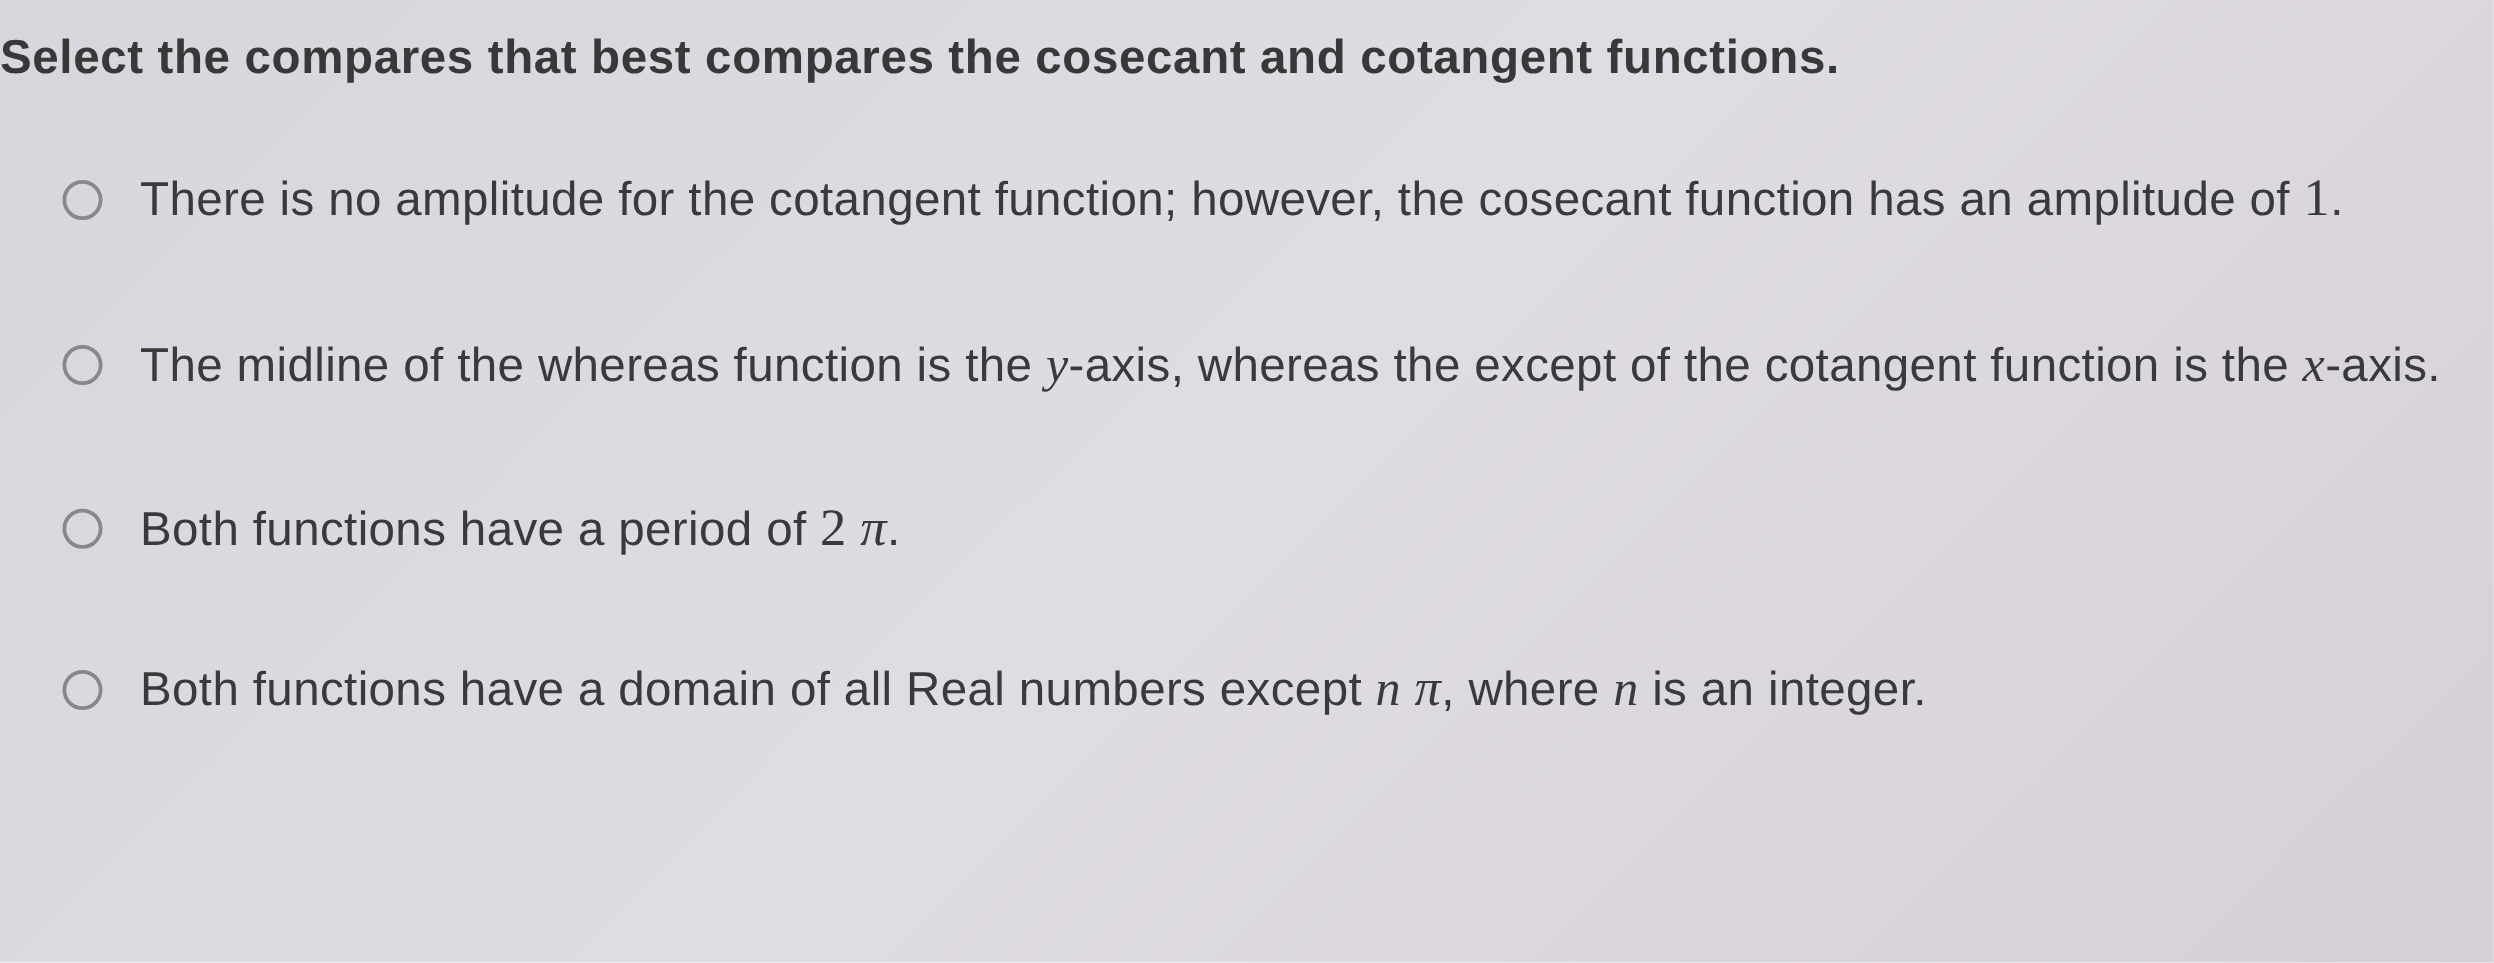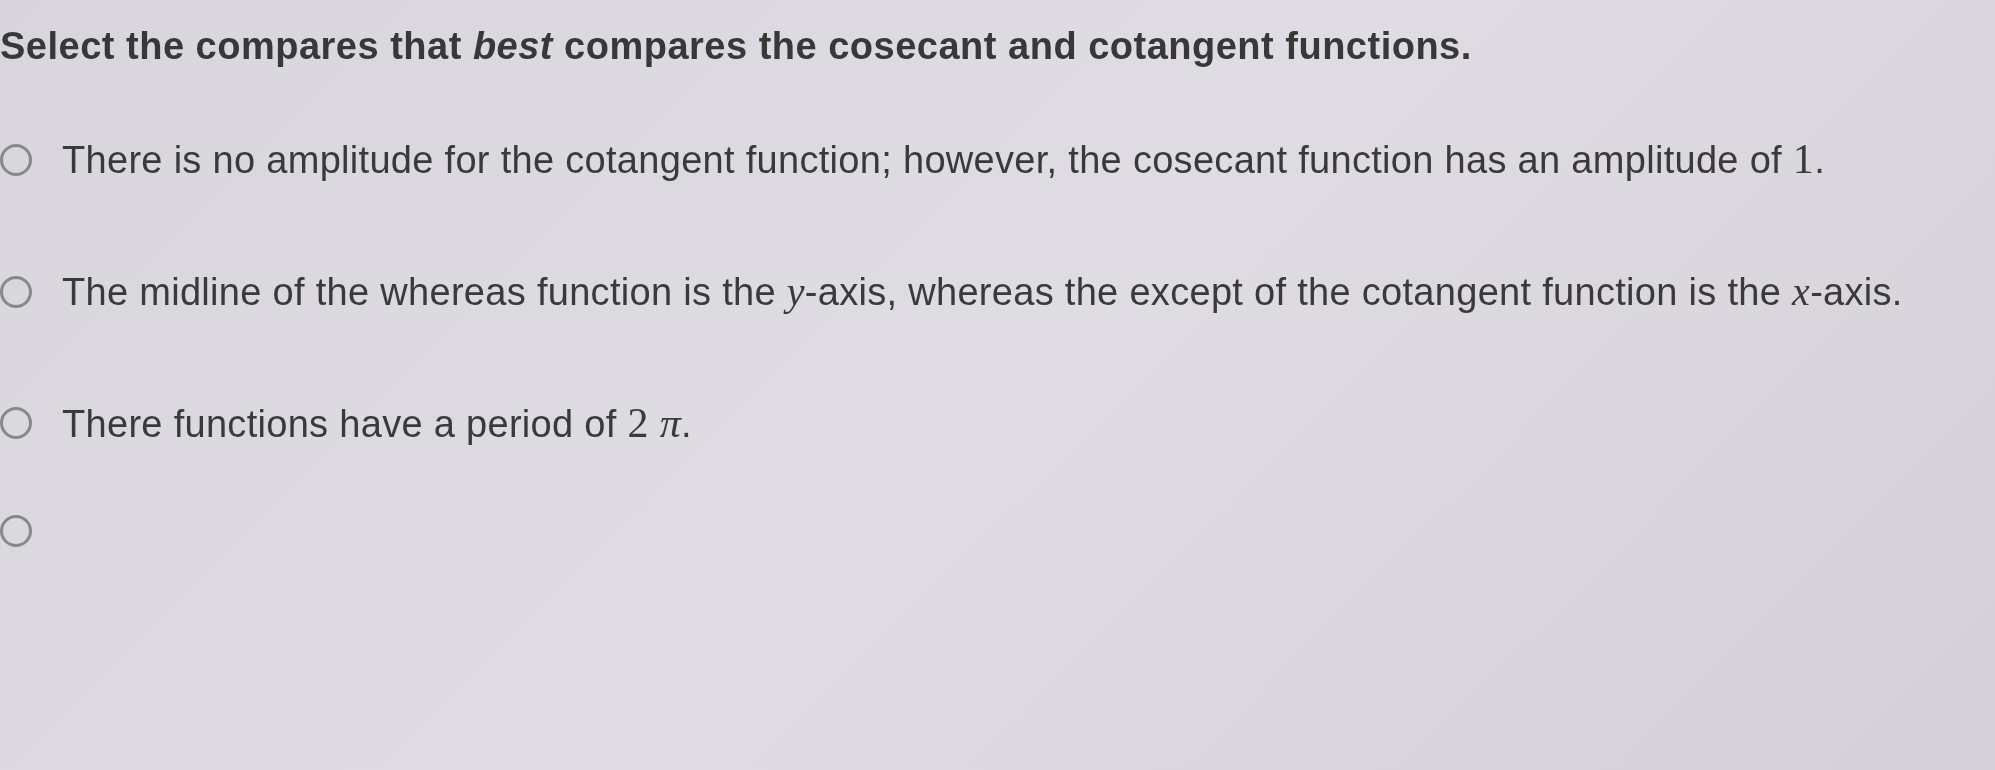--- a/index.html
+++ b/index.html
@@ -21,24 +21,24 @@
     .question-prompt {
       font-size: 38px;
       font-weight: bold;
       color: #383838;
       margin-bottom: 55px;
       padding-left: 0;
       letter-spacing: 0.5px;
     }
     
     .question-prompt .italic-word {
-      font-style: italic;
     }
     
     .options-container {
+      padding-left: 50px;
     }
     
     .option-row {
       display: flex;
       align-items: center;
       margin-bottom: 60px;
     }
     
     .option-row.short-row {
       margin-bottom: 55px;
@@ -110,21 +110,24 @@
   <div class="option-row">
     <div class="radio-button"></div>
     <div class="option-text">
       <span>The midline of the whereas function is the </span><span class="big-y">y</span><span>-axis, whereas the except of the cotangent function is the </span><span class="big-x">x</span><span>-axis.</span>
     </div>
   </div>
 
   <div class="option-row short-row">
     <div class="radio-button"></div>
     <div class="option-text">
-      <span>There functions have a period of </span><span class="math-num">2</span> <span class="pi-symbol">π</span><span>.</span>
+      <span>Both functions have a period of </span><span class="math-num">2</span> <span class="pi-symbol">π</span><span>.</span>
     </div>
   </div>
 
   <div class="option-row">
     <div class="radio-button"></div>
+    <div class="option-text">
+      <span>Both functions have a domain of all Real numbers except </span><span class="math-var">n</span> <span class="pi-symbol">π</span><span>, where </span><span class="math-var">n</span><span> is an integer.</span>
+    </div>
   </div>
 
 </div>
 
 </body></html>

